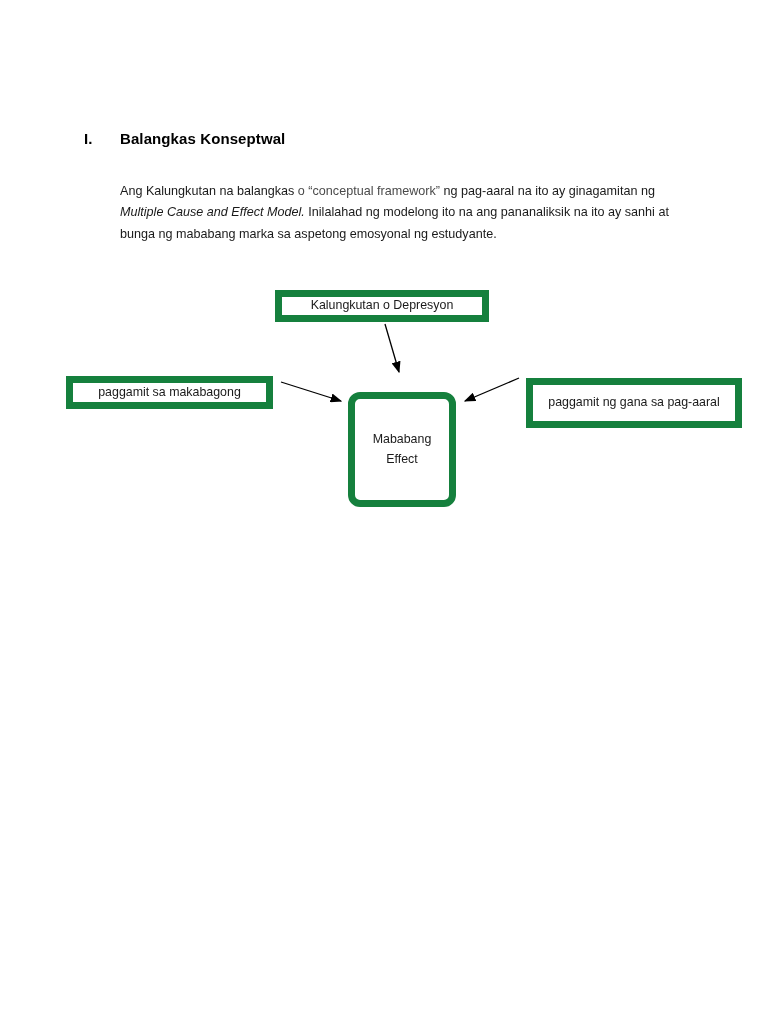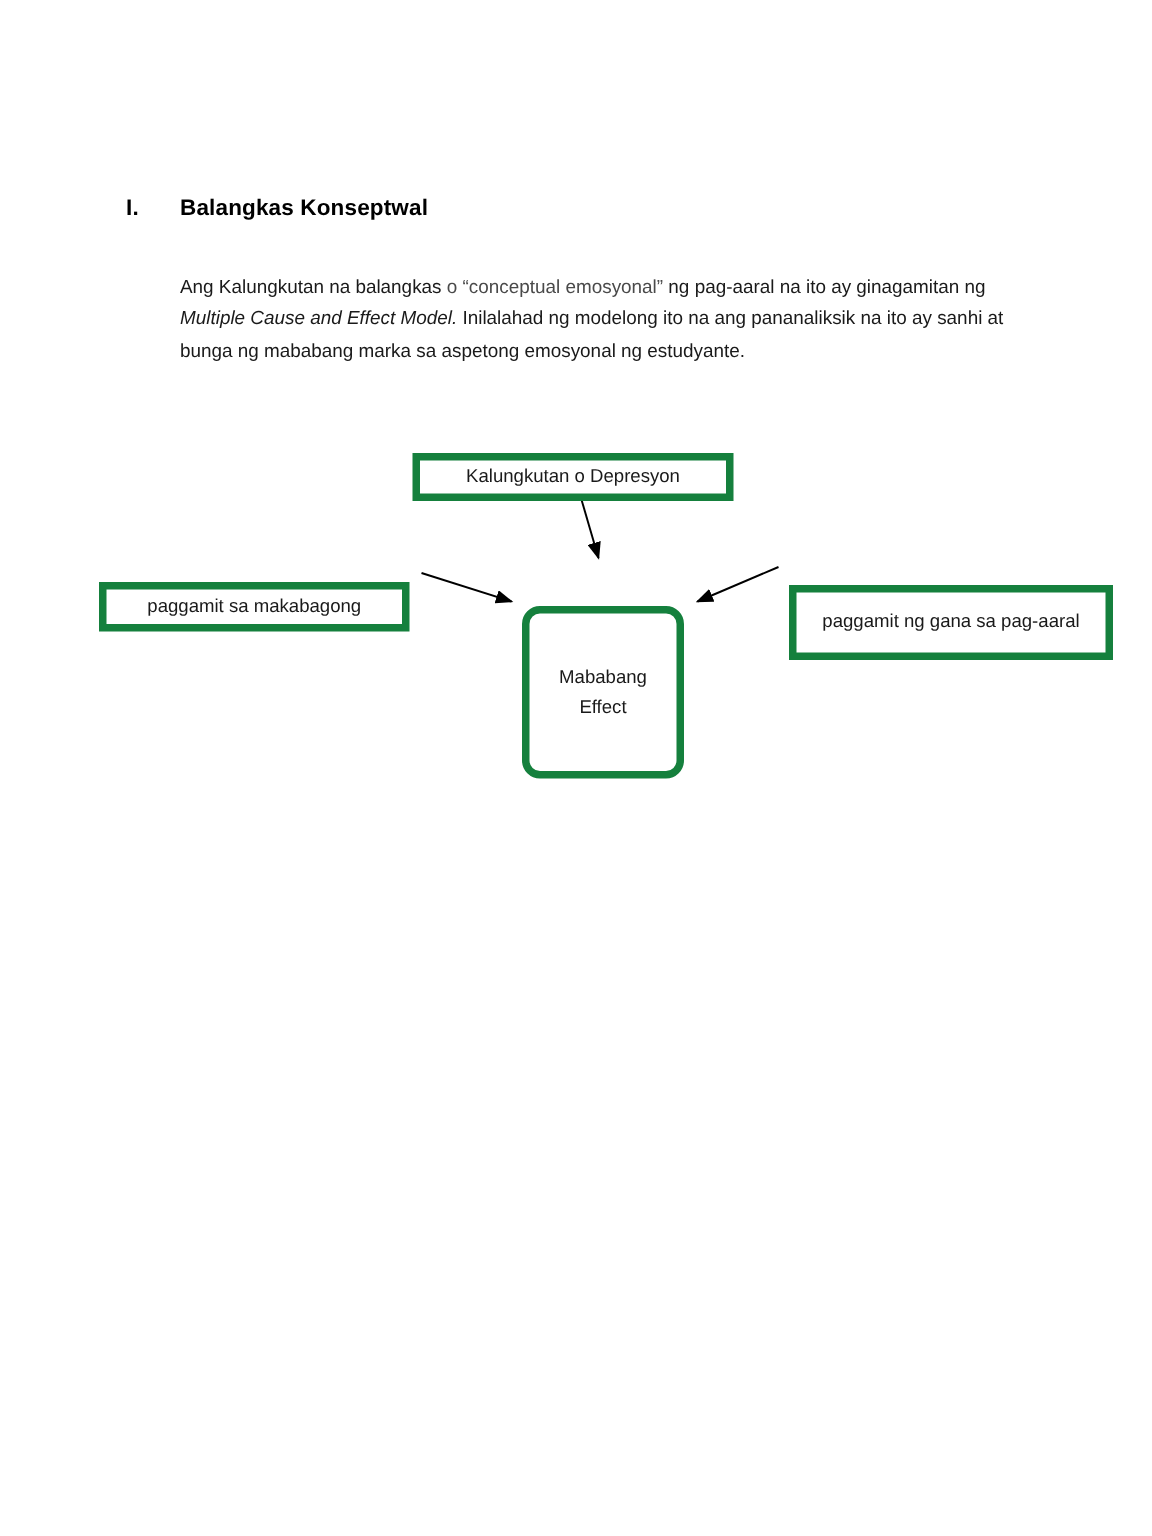--- a/index.html
+++ b/index.html
@@ -60,31 +60,30 @@
     position: absolute;
     left: 0;
     top: 270px;
     width: 768px;
     height: 260px;
   }
 
   .node {
     position: absolute;
     box-sizing: border-box;
-    border: 5px solid #15803d;
+    border: 7px solid #15803d;
     background: #ffffff;
     display: flex;
     align-items: center;
     justify-content: center;
     text-align: center;
     font-size: 12.4px;
     color: #1a1a1a;
     line-height: 1.55;
     padding: 4px 8px;
-    margin-top: 12px;
   }
 
   .node-top {
     left: 275px;
     top: 20px;
     width: 214px;
     height: 32px;
   }
 
   .node-left {
@@ -127,21 +126,21 @@
 </style>
 </head>
 <body>
 
 <div class="page">
 
   <div class="heading">
     <span class="numeral">I.</span><span>Balangkas Konseptwal</span>
   </div>
 
-  <p class="paragraph"><span>Ang Kalungkutan na balangkas </span><span class="quoted">o “conceptual emosyonal”</span><span> ng pag-aaral na ito ay ginagamitan ng </span><span class="em">Multiple Cause and Effect Model.</span><span> Inilalahad ng modelong ito na ang pananaliksik na ito ay sanhi at bunga ng mababang marka sa aspetong emosyonal ng estudyante.</span></p>
+  <p class="paragraph"><span>Ang Kalungkutan na balangkas </span><span class="quoted">o “conceptual framework”</span><span> ng pag-aaral na ito ay ginagamitan ng </span><span class="em">Multiple Cause and Effect Model.</span><span> Inilalahad ng modelong ito na ang pananaliksik na ito ay sanhi at bunga ng mababang marka sa aspetong emosyonal ng estudyante.</span></p>
 
   <div class="diagram">
 
     <svg class="arrows" viewBox="0 0 768 260" xmlns="http://www.w3.org/2000/svg">
       <defs>
         <marker id="arrowhead" markerWidth="9" markerHeight="7" refX="8" refY="3.5" orient="auto">
           <polygon points="0 0, 9 3.5, 0 7" fill="#000000"></polygon>
         </marker>
       </defs>
 

